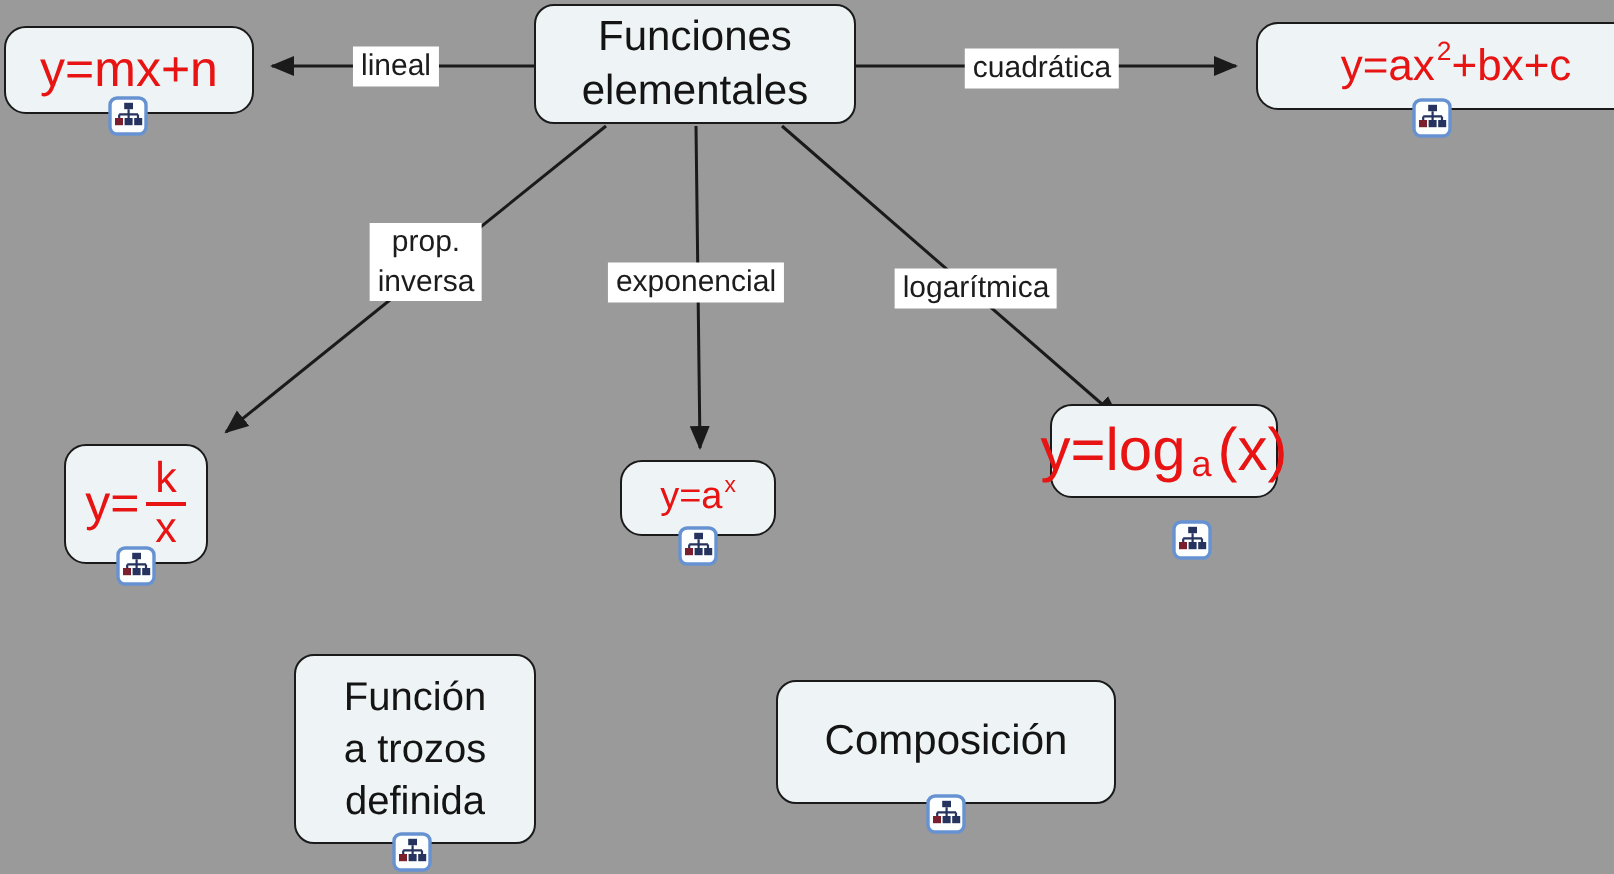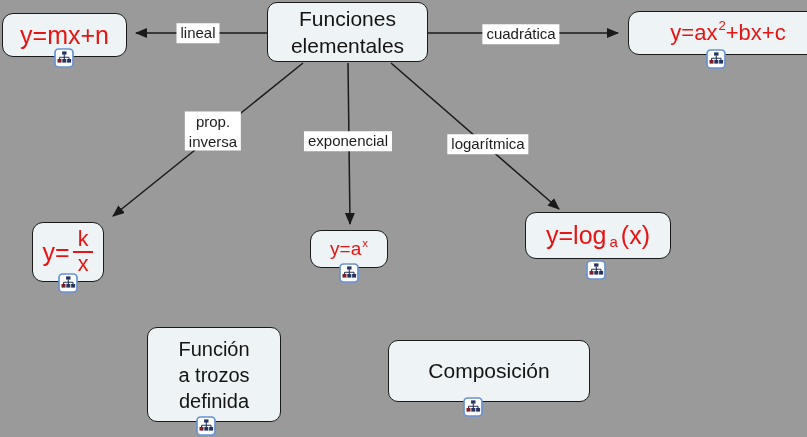--- a/index.html
+++ b/index.html
@@ -113,33 +113,33 @@
       <span class="num">k</span>
       <span class="den">x</span>
     </span>
   </div>
 
   <div class="node formula" style="left:310px;top:230px;width:78px;height:38px;font-size:19px;">
     <span>y=a</span>
       <span class="sup">x</span>
   </div>
 
-  <div class="node formula" style="left:525px;top:212px;width:146px;height:47px;font-size:25px;">
+  <div class="node formula" style="left:525px;top:202px;width:114px;height:47px;font-size:30px;">
     <span>y=log</span>
       <span class="sub">a</span>
       <span>(x)</span>
   </div>
 
-  <div class="node concept" style="left:147px;top:327px;width:134px;height:95px;font-size:20px;">
+  <div class="node concept" style="left:147px;top:327px;width:121px;height:95px;font-size:20px;">
     <span>Función</span>
     <span>a trozos</span>
     <span>definida</span>
   </div>
 
-  <div class="node concept" style="left:388px;top:340px;width:202px;height:62px;font-size:21px;">
+  <div class="node concept" style="left:388px;top:340px;width:170px;height:62px;font-size:21px;">
     <span>Composición</span>
   </div>
 
   <div class="res-icon" style="left:54px;top:48px;">
       <svg viewBox="0 0 20 20" width="20" height="20">
         <rect x="1" y="1" width="18" height="18" rx="3.5" fill="#fdfefe" stroke="#6792d2" stroke-width="1.7"></rect>
         <rect x="8.1" y="3.4" width="4.4" height="3.2" fill="#26335f"></rect>
         <path d="M10.3 6.6 V9.2 M5.6 9.2 H15 M5.6 9.2 V11 M15 9.2 V11 M10.3 9.2 V11" stroke="#26335f" stroke-width="1.1" fill="none"></path>
         <rect x="3.5" y="11" width="4" height="3.6" fill="#7a1f2b"></rect>
         <rect x="8.3" y="11" width="4" height="3.6" fill="#26335f"></rect>

